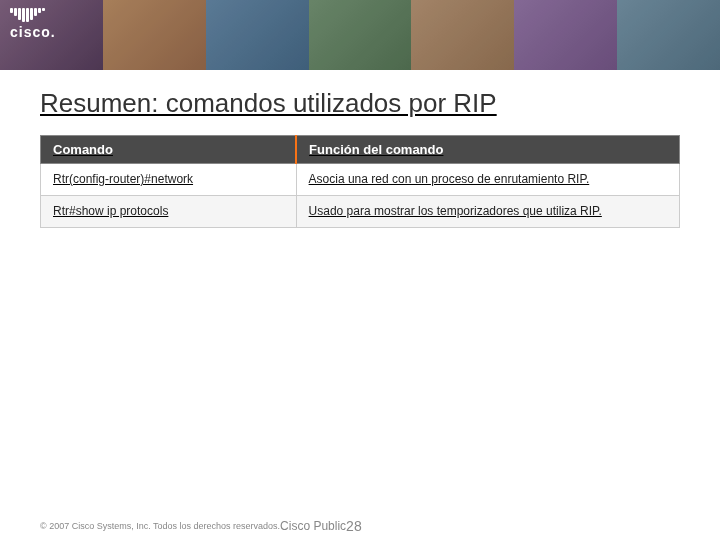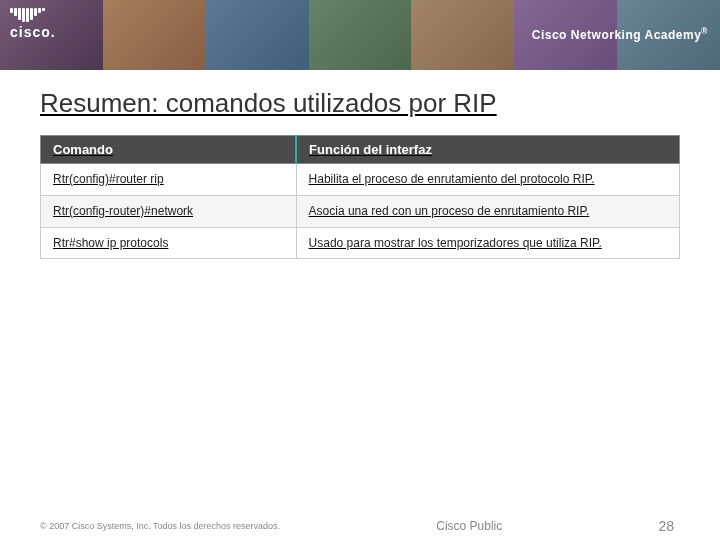--- a/index.html
+++ b/index.html
@@ -166,23 +166,22 @@
 
     .col-function {
       width: 60%;
     }
 
     
     .footer {
       position: absolute;
       bottom: 6px;
       left: 0;
-      right: 6px;
-      display: flex;
-      justify-content: space-between;
+      right: 16px;
+      display: flex;
       align-items: center;
       padding: 0 40px;
     }
 
     .footer-copyright {
       font-size: 9px;
       color: #888;
     }
 
     .footer-label {
@@ -190,21 +189,21 @@
       color: #888;
     }
 
     .footer-page {
       font-size: 14px;
       color: #888;
     }
 
     
     .commands-table th:first-child {
-      border-right: 2px solid #14b8a6;
+      border-right: 2px solid #f97316;
     }
   </style>
 </head>
 <body>
 
 <div class="header">
   <div class="photo-strip">
     <div class="photo-block photo-1"></div>
     <div class="photo-block photo-2"></div>
     <div class="photo-block photo-3"></div>
@@ -225,42 +224,33 @@
         <div class="cisco-bar" style="height:14px"></div>
         <div class="cisco-bar" style="height:12px"></div>
         <div class="cisco-bar" style="height:8px"></div>
         <div class="cisco-bar" style="height:5px"></div>
         <div class="cisco-bar" style="height:3px"></div>
       </div>
       <div class="cisco-text">cisco.</div>
     </div>
   </div>
 
-  <div class="header-academy">
-    <div class="academy-text">
-      <span>Cisco Networking Academy</span><sup>®</sup>
-    </div>
-  </div>
 </div>
 
 <div class="main-content">
   <h1 class="page-title">Resumen: comandos utilizados por RIP</h1>
 
   <table class="commands-table">
     <thead>
       <tr>
         <th class="col-command">Comando</th>
-        <th class="col-function">Función del interfaz</th>
+        <th class="col-function">Función del comando</th>
       </tr>
     </thead>
     <tbody id="table-body">
-    <tr>
-          <td>Rtr(config)#router rip</td>
-          <td>Habilita el proceso de enrutamiento del protocolo RIP.</td>
-        </tr>
         <tr>
           <td>Rtr(config-router)#network</td>
           <td>Asocia una red con un proceso de enrutamiento RIP.</td>
         </tr>
         <tr>
           <td>Rtr#show ip protocols</td>
           <td>Usado para mostrar los temporizadores que utiliza RIP.</td>
         </tr>
       </tbody>
   </table>

